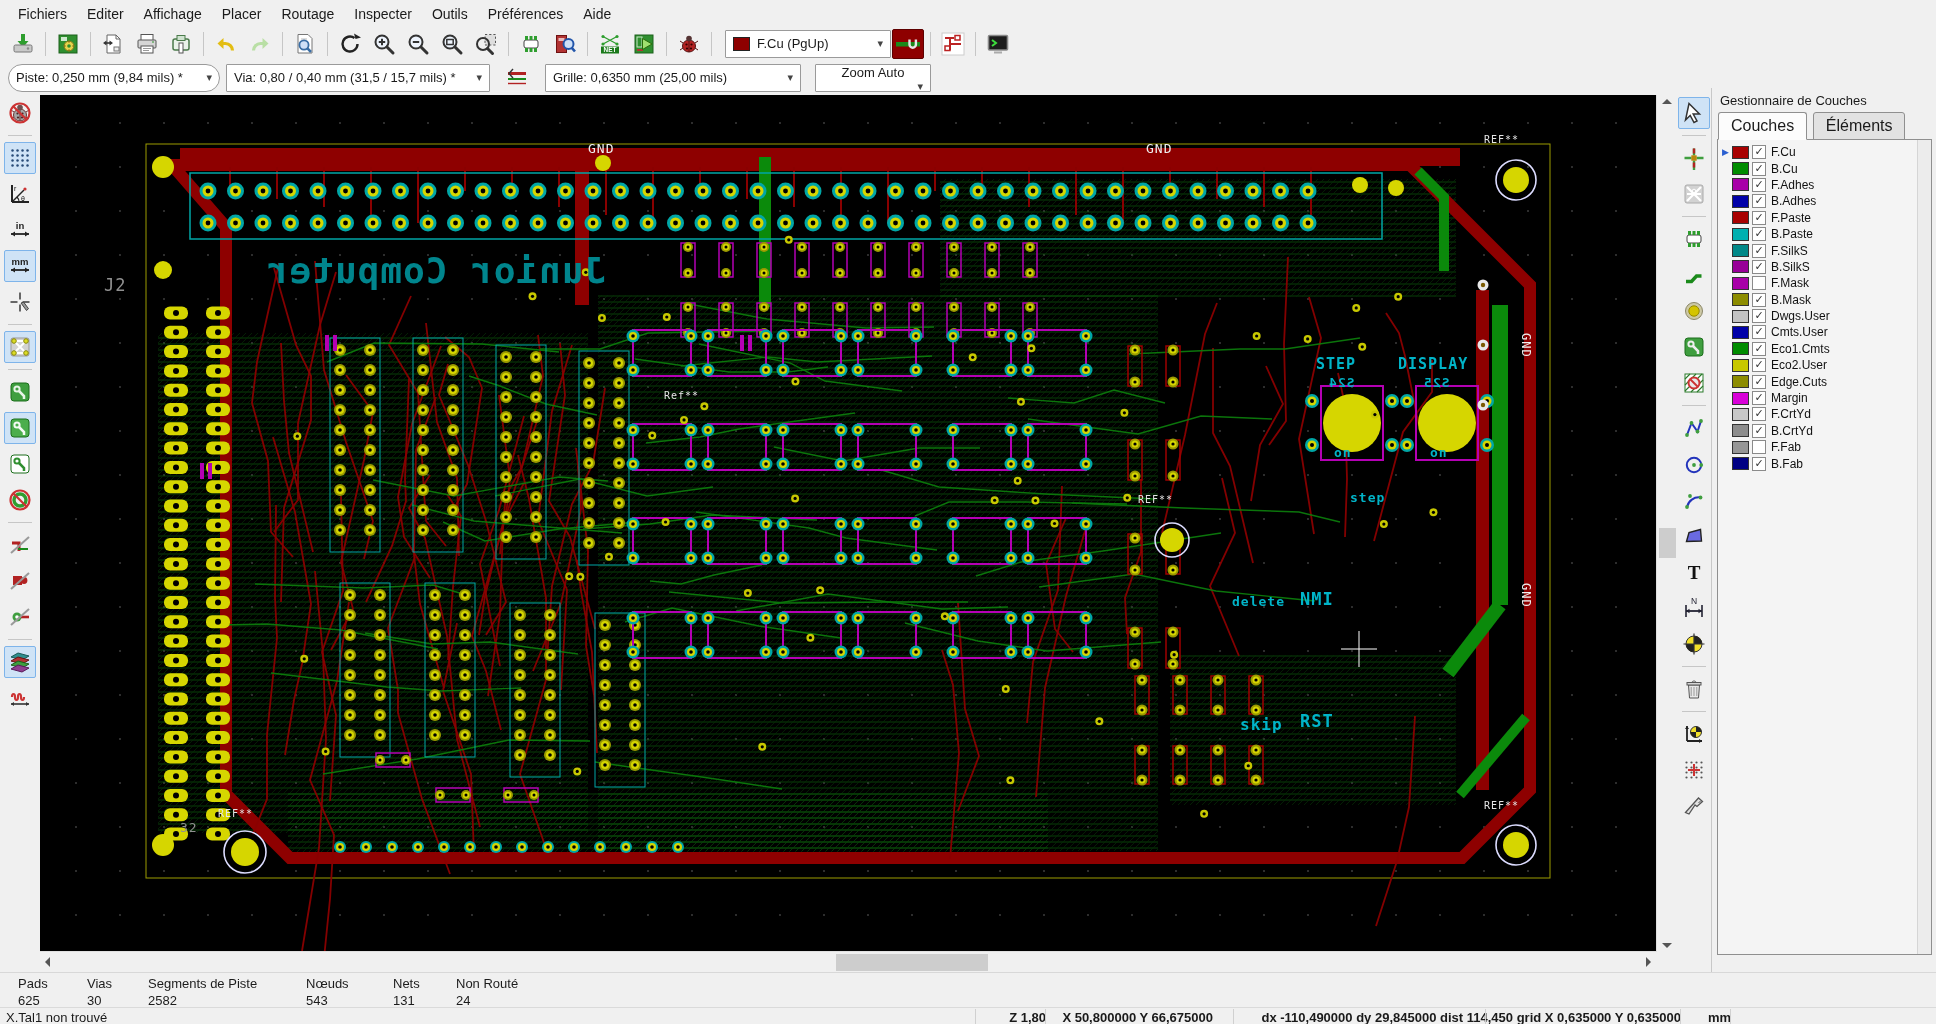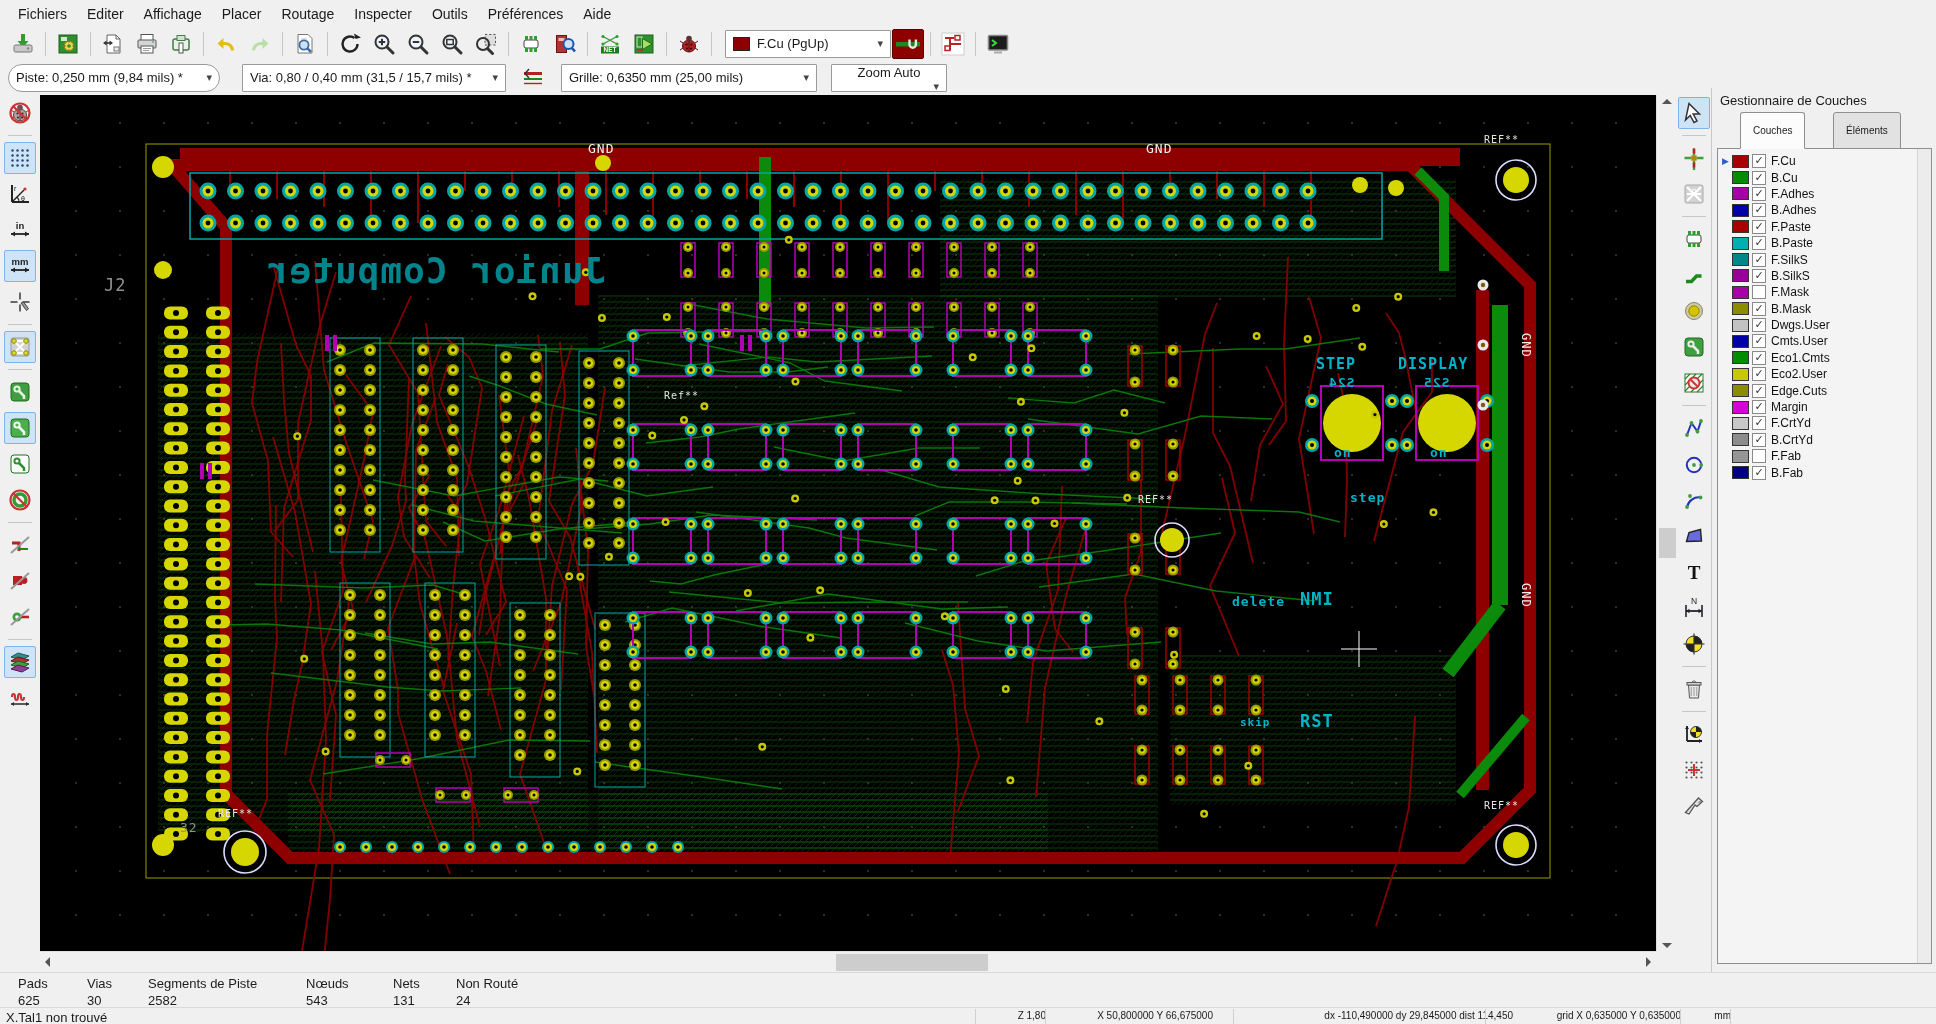--- a/index.html
+++ b/index.html
@@ -16,21 +16,21 @@
         border-radius:2px;margin:0 1px;}
   .tbtn.dark{background:#8e0000;border:1px solid #5e0000;}
   .tsep{width:1px;height:24px;background:#c6c6c6;margin:0 5px;}
   .vsep{height:1px;width:24px;background:#c6c6c6;margin:4px 0;}
   .icon{display:flex;align-items:center;justify-content:center;}
   .combo{height:26px;border:1px solid #9a9a9a;background:#fff;display:flex;align-items:center;
          padding:0 7px;font-size:13px;border-radius:1px;white-space:nowrap;}
   .combo .arrow{margin-left:auto;color:#444;font-size:11px;padding-left:8px;}
   .combo .swatch{width:15px;height:12px;border:1px solid #222;margin-right:7px;flex:none;}
   #layer-combo{width:150px;margin-left:8px;}
-  #combo-track{width:196px;margin-right:22px;border-radius:14px;}
+  #combo-track{width:196px;margin-right:6px;border-radius:14px;}
   #combo-via{width:248px;margin-right:10px;}
   #combo-grid{width:240px;margin-right:14px;}
   #combo-zoom{width:100px;flex-direction:column;}
   
   #left-toolbar{position:absolute;top:95px;left:0;width:40px;bottom:52px;background:#f0f0f0;
                 display:flex;flex-direction:column;align-items:center;}
   #right-toolbar{position:absolute;top:95px;left:1677px;width:34px;bottom:52px;background:#f0f0f0;
                  display:flex;flex-direction:column;align-items:center;}
   .sbtn{width:30px;height:30px;margin:2px 0;display:flex;justify-content:center;
         border:1px solid transparent;border-radius:2px;}
@@ -51,41 +51,41 @@
   #vscroll{position:absolute;left:1656px;top:95px;width:21px;height:857px;background:#f0f0f0;border-left:1px solid #e0e0e0;}
   #vscroll .thumb{position:absolute;top:433px;left:2px;width:17px;height:30px;background:#cdcdcd;}
   #vscroll .sarrow{position:absolute;left:5px;width:0;height:0;border:5px solid transparent;}
   #vscroll .sarrow.up{top:4px;border-bottom-color:#555;border-top:none;}
   #vscroll .sarrow.down{bottom:4px;border-top-color:#555;border-bottom:none;}
   
   #layers-panel{position:absolute;left:1711px;top:88px;width:225px;bottom:52px;background:#f0f0f0;
                 border-left:1px solid #c8c8c8;}
   #layers-title{font-size:13px;padding:5px 8px 3px 8px;color:#1a1a1a;}
   #layers-tabs{padding-left:6px;position:relative;top:1px;}
-  .ltab{display:inline-block;padding:12px 12px;font-size:10px;border:1px solid #8f8f8f;background:#e2e2e2;
-        border-radius:3px 3px 0 0;margin-right:2px;position:relative;margin-left:22px;}
+  .ltab{display:inline-block;padding:4px 12px;font-size:16px;border:1px solid #8f8f8f;background:#e2e2e2;
+        border-radius:3px 3px 0 0;margin-right:2px;position:relative;}
   .ltab.active{background:#fcfcfc;border-bottom-color:#fcfcfc;z-index:2;}
   #layers-box{margin:0 5px;border:1px solid #8f8f8f;background:#f4f4f4;height:calc(100% - 70px);position:relative;}
   #layers-list{padding:4px 0 0 2px;}
   .layer-row{display:flex;align-items:center;height:16.4px;padding-left:2px;}
   .layer-arrow{width:10px;font-size:9px;color:#2a5fd0;flex:none;visibility:hidden;}
   .layer-row.selected .layer-arrow{visibility:visible;}
   .layer-swatch{width:15px;height:11px;border:1px solid #333;flex:none;margin-right:3px;}
   .layer-check{width:12px;height:12px;border:1px solid #8a8a8a;background:#fff;flex:none;margin-right:5px;
                font-size:11px;line-height:11px;text-align:center;color:#333;}
   .layer-name{font-size:12px;color:#111;}
   #layers-scroll{position:absolute;right:0;top:0;bottom:0;width:13px;background:#ececec;border-left:1px solid #d5d5d5;}
   
   #status1{position:absolute;left:0;top:972px;width:100%;height:35px;background:#f0f0f0;border-top:1px solid #d8d8d8;}
   .scounter{position:absolute;top:3px;}
   .scounter .lab{font-size:13px;color:#1c1c1c;}
   .scounter .val{font-size:13px;color:#1c1c1c;margin-top:2px;}
   #status2{position:absolute;left:0;top:1007px;width:100%;height:17px;background:#f0f0f0;border-top:1px solid #dadada;text-align:right;}
   #status2 .msg{position:absolute;left:6px;top:2px;font-size:13px;}
-  .sfield{position:absolute;top:1px;height:15px;font-size:10px;padding-top:1px;border-left:1px solid #d0d0d0;white-space:nowrap;}
+  .sfield{position:absolute;top:1px;height:15px;font-size:13px;padding-top:1px;border-left:1px solid #d0d0d0;white-space:nowrap;font-weight:bold;}
 </style>
 </head>
 <body>
 
 <div id="menubar">
     <div class="menu-item">Fichiers</div>
     <div class="menu-item">Editer</div>
     <div class="menu-item">Affichage</div>
     <div class="menu-item">Placer</div>
     <div class="menu-item">Routage</div>
@@ -2261,21 +2261,21 @@
     <div class="clabel" style="left: 1276px; top: 262px; font-size: 15px; color: rgb(0, 180, 200); font-weight: bold;">STEP</div>
     <div class="clabel" style="left: 1358px; top: 262px; font-size: 15px; color: rgb(0, 180, 200); font-weight: bold;">DISPLAY</div>
     <div class="clabel" style="left: 1288px; top: 281px; font-size: 13px; color: rgb(0, 180, 200); font-weight: bold; transform: scaleX(-1); transform-origin: center center;">S24</div>
     <div class="clabel" style="left: 1383px; top: 281px; font-size: 13px; color: rgb(0, 180, 200); font-weight: bold; transform: scaleX(-1); transform-origin: center center;">S25</div>
     <div class="clabel" style="left: 1294px; top: 351px; font-size: 13px; color: rgb(0, 180, 200); font-weight: bold;">on</div>
     <div class="clabel" style="left: 1390px; top: 351px; font-size: 13px; color: rgb(0, 180, 200); font-weight: bold;">on</div>
     <div class="clabel" style="left: 1310px; top: 396px; font-size: 13px; color: rgb(0, 180, 200); font-weight: bold;">step</div>
     <div class="clabel" style="left: 1260px; top: 496px; font-size: 17px; color: rgb(0, 180, 200); font-weight: bold;">NMI</div>
     <div class="clabel" style="left: 1260px; top: 618px; font-size: 17px; color: rgb(0, 180, 200); font-weight: bold;">RST</div>
     <div class="clabel" style="left: 1192px; top: 500px; font-size: 13px; color: rgb(0, 180, 200); font-weight: bold;">delete</div>
-    <div class="clabel" style="left: 1200px; top: 622px; font-size: 11px; color: rgb(0, 180, 200); font-weight: bold;">skip</div>
+    <div class="clabel" style="left: 1200px; top: 622px; font-size: 16px; color: rgb(0, 180, 200); font-weight: bold;">skip</div>
   </div>
 
 <div id="hscroll">
   <div class="sarrow left"></div>
   <div class="thumb"></div>
   <div class="sarrow right"></div>
 </div>
 <div id="vscroll">
   <div class="sarrow up"></div>
   <div class="thumb"></div>

